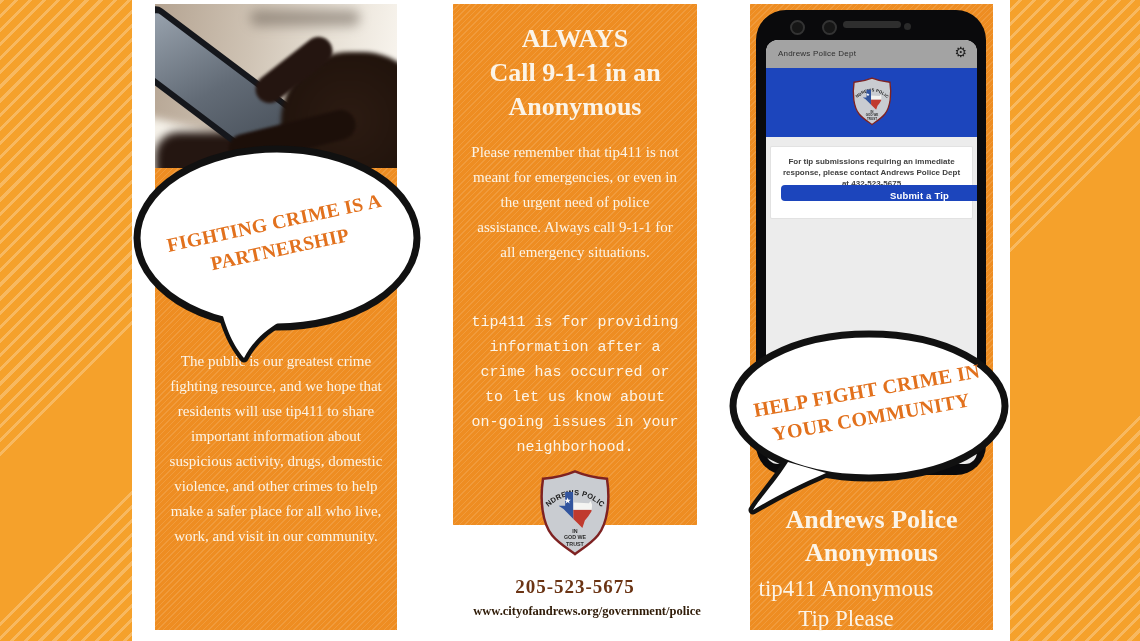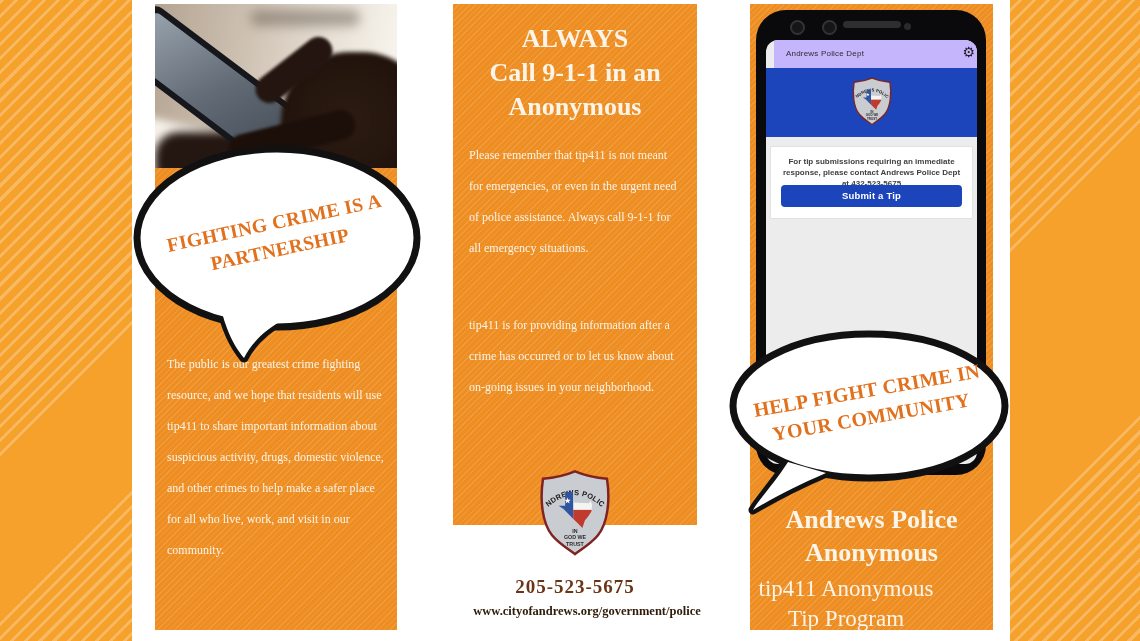--- a/index.html
+++ b/index.html
@@ -21,50 +21,50 @@
     background:linear-gradient(100deg,#b4a391 0%,#cfc3b4 38%,#e8e1d6 68%,#f7f3ec 92%);}
   .photo .wall-smudge{position:absolute;left:95px;top:6px;width:110px;height:16px;background:#6f6459;opacity:.55;filter:blur(6px);border-radius:8px;}
   .photo .desk{position:absolute;left:-40px;bottom:-30px;width:150px;height:70px;background:#f6f2ea;transform:rotate(14deg);filter:blur(4px);}
   .photo .phone-slab{position:absolute;left:-45px;top:60px;width:230px;height:66px;background:#15171c;border-radius:12px;transform:rotate(37deg);}
   .photo .phone-slab .screen-glow{position:absolute;left:7px;top:6px;right:7px;bottom:6px;border-radius:7px;
     background:linear-gradient(115deg,#99a3ae 0%,#626b76 45%,#3b424b 100%);}
   .photo .palm{position:absolute;right:-34px;top:48px;width:150px;height:150px;background:radial-gradient(circle at 45% 45%,#2c1b12 0%,#1f120b 70%);border-radius:46%;filter:blur(2px);}
   .photo .thumb{position:absolute;right:58px;top:52px;width:90px;height:28px;background:#241510;border-radius:15px;transform:rotate(-38deg);filter:blur(1.5px);}
   .photo .finger{position:absolute;right:40px;top:118px;width:130px;height:30px;background:#1c0f09;border-radius:15px;transform:rotate(-14deg);filter:blur(1.5px);}
   .photo .knuckles{position:absolute;left:0px;top:128px;width:170px;height:60px;background:#241611;border-radius:24px;filter:blur(4px);}
-  .body-copy{position:absolute;font-size:12px;line-height:31px;color:#FBF4E8;}
+  .body-copy{position:absolute;text-align:center;font-size:15px;line-height:25px;color:#FBF4E8;}
   #left-body{left:12px;top:345px;width:218px;}
   .mid-heading{position:absolute;left:0;top:18px;width:244px;text-align:center;font-weight:bold;font-size:26px;line-height:34px;color:#FBF4E8;}
   #mid-para1{left:16px;top:136px;width:212px;}
-  #mid-para2{left:16px;top:306px;width:212px;}
+  #mid-para2{left:16px;top:306px;width:212px;font-family:Liberation Mono, monospace;}
   #mid-phone{position:absolute;left:0;top:572px;width:244px;text-align:center;font-weight:bold;font-size:19px;letter-spacing:1px;color:#6B3414;}
   #mid-url{position:absolute;left:0;top:600px;width:244px;text-align:center;font-weight:bold;font-size:12.5px;color:#2F1B07;margin-left:12px;}
 
   
   .badge-lg{position:absolute;left:81px;top:464px;width:82px;height:92px;}
   .badge-sm{position:absolute;left:50%;top:8px;transform:translateX(-50%);width:46px;height:52px;}
   .shield{fill:#C9CCD1;stroke:#7E2222;stroke-width:3;}
   .arc-text{font-family:"Liberation Sans",sans-serif;font-size:9px;font-weight:bold;letter-spacing:.3px;fill:#1b1b1b;}
   .motto{font-family:"Liberation Sans",sans-serif;font-size:6.5px;font-weight:bold;fill:#2d2d2d;text-anchor:middle;}
 
   
   #phone{position:absolute;left:6px;top:6px;width:230px;height:465px;background:#0A0A0C;border-radius:30px;}
   #phone .cam1{position:absolute;left:34px;top:10px;width:11px;height:11px;border-radius:50%;background:#161616;border:2px solid #333;}
   #phone .cam2{position:absolute;left:66px;top:10px;width:11px;height:11px;border-radius:50%;background:#161616;border:2px solid #333;}
   #phone .speaker{position:absolute;left:87px;top:11px;width:58px;height:7px;border-radius:4px;background:#2e2e2e;}
   #phone .sensor{position:absolute;left:148px;top:13px;width:7px;height:7px;border-radius:50%;background:#2a2a2a;}
   #screen{position:absolute;left:10px;top:30px;width:211px;height:424px;background:#ECECEC;border-radius:12px;overflow:hidden;font-family:"Liberation Sans",sans-serif;}
-  #appbar{position:absolute;left:0;top:0;width:211px;height:28px;background:#c4b5fd;margin-left:8px;}
+  #appbar{position:absolute;left:0;top:0;width:211px;height:28px;background:#a3a3a3;}
   #appbar .title{position:absolute;left:12px;top:9px;font-size:8px;color:#2e2e2e;letter-spacing:.2px;}
   #appbar .gear{position:absolute;right:10px;top:4px;font-size:14px;font-weight:bold;color:#1f1f1f;font-family:"DejaVu Sans",sans-serif;cursor:pointer;}
   #banner{position:absolute;left:0;top:28px;width:211px;height:69px;background:#1C45BC;}
   #card{position:absolute;left:5px;top:107px;width:201px;height:71px;background:#ffffff;border-radius:1px;box-shadow:0 0 0 1px #e2e2e2;}
   #card .notice{position:absolute;left:8px;top:9px;width:185px;text-align:center;font-size:8px;line-height:11px;font-weight:bold;color:#3f3f3f;}
-  #card .btn{position:absolute;left:10px;top:38px;width:181px;height:22px;background:#1C45BC;border-radius:4px;color:#fff;
-    font-size:9.5px;font-weight:bold;text-align:center;line-height:22px;letter-spacing:.2px;cursor:pointer;}
+  #card .btn{position:absolute;left:10px;top:38px;width:181px;height:16px;background:#1C45BC;border-radius:4px;color:#fff;
+    font-size:9.5px;font-weight:bold;text-align:center;line-height:22px;letter-spacing:.2px;cursor:pointer;padding-left:48px;}
 
   
   #right-title{position:absolute;left:0;top:499px;width:243px;text-align:center;font-weight:bold;font-size:26px;line-height:33px;color:#FBF4E8;}
   #right-subtitle{position:absolute;left:0;top:570px;width:192px;text-align:center;font-size:23px;line-height:30px;color:#FBF4E8;}
 
   
   .bubble{position:absolute;}
   #bubble-left{left:134px;top:146px;width:286px;height:215px;}
   #bubble-right{left:728px;top:330px;width:280px;height:185px;}
   .bubble svg{position:absolute;left:0;top:0;width:100%;height:100%;overflow:visible;}
@@ -163,21 +163,21 @@
           <div class="btn">Submit a Tip</div>
         </div>
       </div>
     </div>
     <div id="right-title">
       <div>Andrews Police</div>
       <div>Anonymous</div>
     </div>
     <div id="right-subtitle">
       <div>tip411 Anonymous</div>
-      <div>Tip Program</div>
+      <div>Tip Please</div>
     </div>
   </section>
 
   <div class="bubble" id="bubble-left">
     <svg viewBox="0 0 286 215">
       <path class="tail-stroke" d="M85,155 C92,185 100,200 110,212 C118,196 132,183 152,172 Z"></path>
       <ellipse class="ellipse-main" cx="143" cy="92" rx="140" ry="89"></ellipse>
       <path class="tail-fill" d="M85,155 C92,185 100,200 110,212 C118,196 132,183 152,172 Z"></path>
     </svg>
     <div class="bubble-text">

